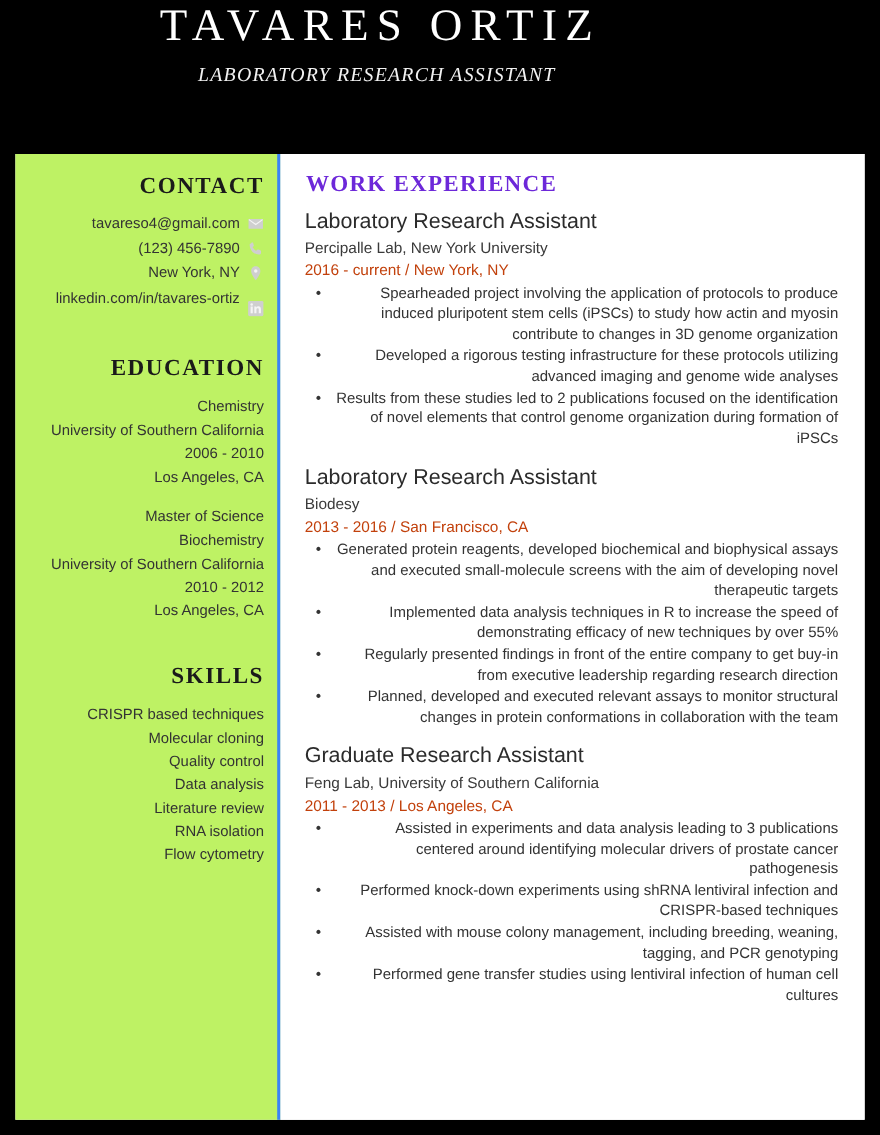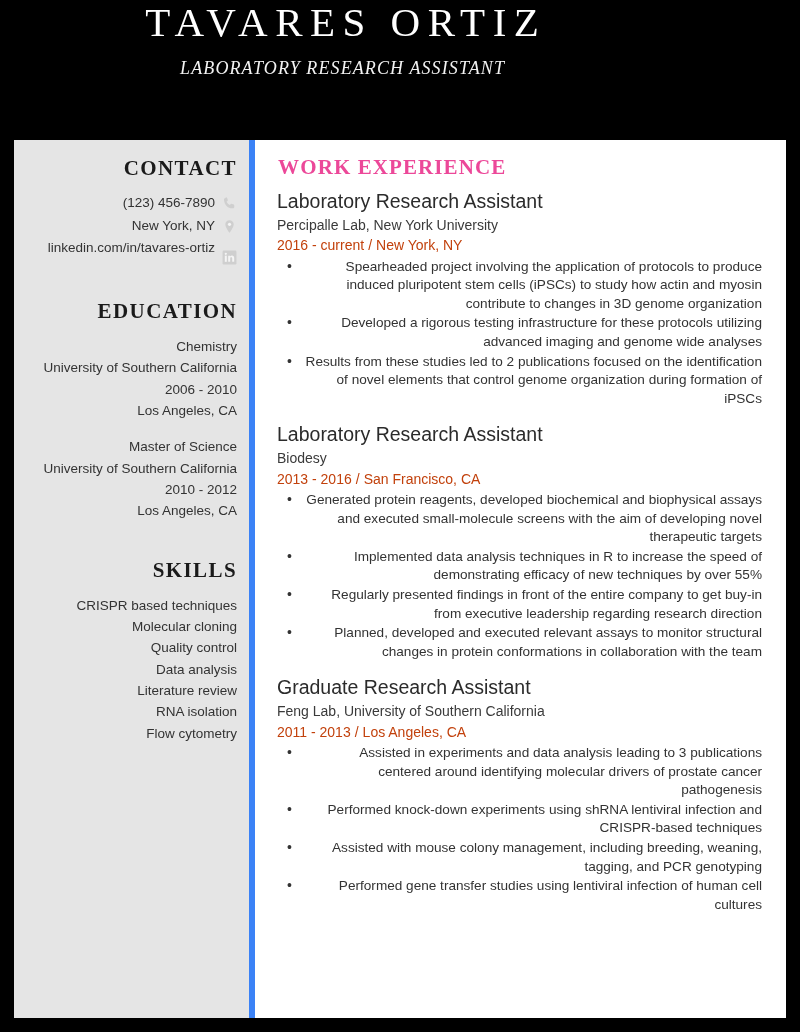--- a/index.html
+++ b/index.html
@@ -65,22 +65,22 @@
     height: 878px;
     background: #ffffff;
     display: flex;
     align-items: stretch;
   }
 
   
   .sidebar {
     width: 241px;
     flex: 0 0 241px;
-    background: #e5e5e5;
-    border-right: 6px solid #3b82f6;
+    background: #bef264;
+    border-right: 3px solid #3b82f6;
     padding: 16px 12px 0 10px;
     text-align: right;
   }
 
   .side-heading {
     font-family: "Liberation Serif", serif;
     font-size: 21px;
     font-weight: 700;
     color: #1a1a1a;
     letter-spacing: 1.4px;
@@ -136,21 +136,21 @@
   .main {
     flex: 1 1 auto;
     background: #ffffff;
     padding: 15px 24px 0 22px;
   }
 
   .main-heading {
     font-family: "Liberation Serif", serif;
     font-size: 21px;
     font-weight: 700;
-    color: #ec4899;
+    color: #6d28d9;
     letter-spacing: 1.1px;
     text-indent: 1.1px;
     margin-bottom: 9px;
   }
 
   .job { margin-bottom: 14px; }
 
   .job-title {
     font-size: 19.5px;
     font-weight: 400;
@@ -207,20 +207,29 @@
     <div class="header-name">TAVARES ORTIZ</div>
     <div class="header-role">LABORATORY RESEARCH ASSISTANT</div>
   </div>
 
   <div class="body-area">
 
     <div class="sidebar">
 
       <div class="side-heading">CONTACT</div>
 
+      <div class="contact-row">
+        <div class="contact-text">tavareso4@gmail.com</div>
+        <div class="contact-icon">
+          <svg width="15" height="15" viewBox="0 0 16 16" fill="currentColor">
+              <path d="M1 3.3h14v9.4H1z" fill="currentColor"></path>
+              <path d="M1.4 3.9 8 8.6l6.6-4.7" stroke="#f5f5f5" stroke-width="1.1" fill="none"></path>
+            </svg>
+        </div>
+      </div>
 
       <div class="contact-row">
         <div class="contact-text">(123) 456-7890</div>
         <div class="contact-icon">
           <svg width="15" height="15" viewBox="0 0 16 16" fill="currentColor">
               <path d="M4.3 1.4c.6 0 1.1.4 1.3 1l.5 1.7c.2.5 0 1-.4 1.3l-.8.6c.7 1.6 2 2.9 3.6 3.6l.6-.8c.3-.4.8-.6 1.3-.4l1.7.5c.6.2 1 .7 1 1.3v1.6c0 .8-.7 1.4-1.5 1.3C6.3 13.4 2.6 9.7 2.1 3.9 2 3.1 2.6 2.4 3.4 2.4z"></path>
             </svg>
         </div>
       </div>
 
@@ -250,20 +259,21 @@
 
       <div class="edu-block">
         <div class="edu-line">Chemistry</div>
         <div class="edu-line">University of Southern California</div>
         <div class="edu-line">2006 - 2010</div>
         <div class="edu-line">Los Angeles, CA</div>
       </div>
 
       <div class="edu-block">
         <div class="edu-line">Master of Science</div>
+        <div class="edu-line">Biochemistry</div>
         <div class="edu-line">University of Southern California</div>
         <div class="edu-line">2010 - 2012</div>
         <div class="edu-line">Los Angeles, CA</div>
       </div>
 
       <div class="side-heading skills">SKILLS</div>
 
       <div class="skill-line">CRISPR based techniques</div>
       <div class="skill-line">Molecular cloning</div>
       <div class="skill-line">Quality control</div>

